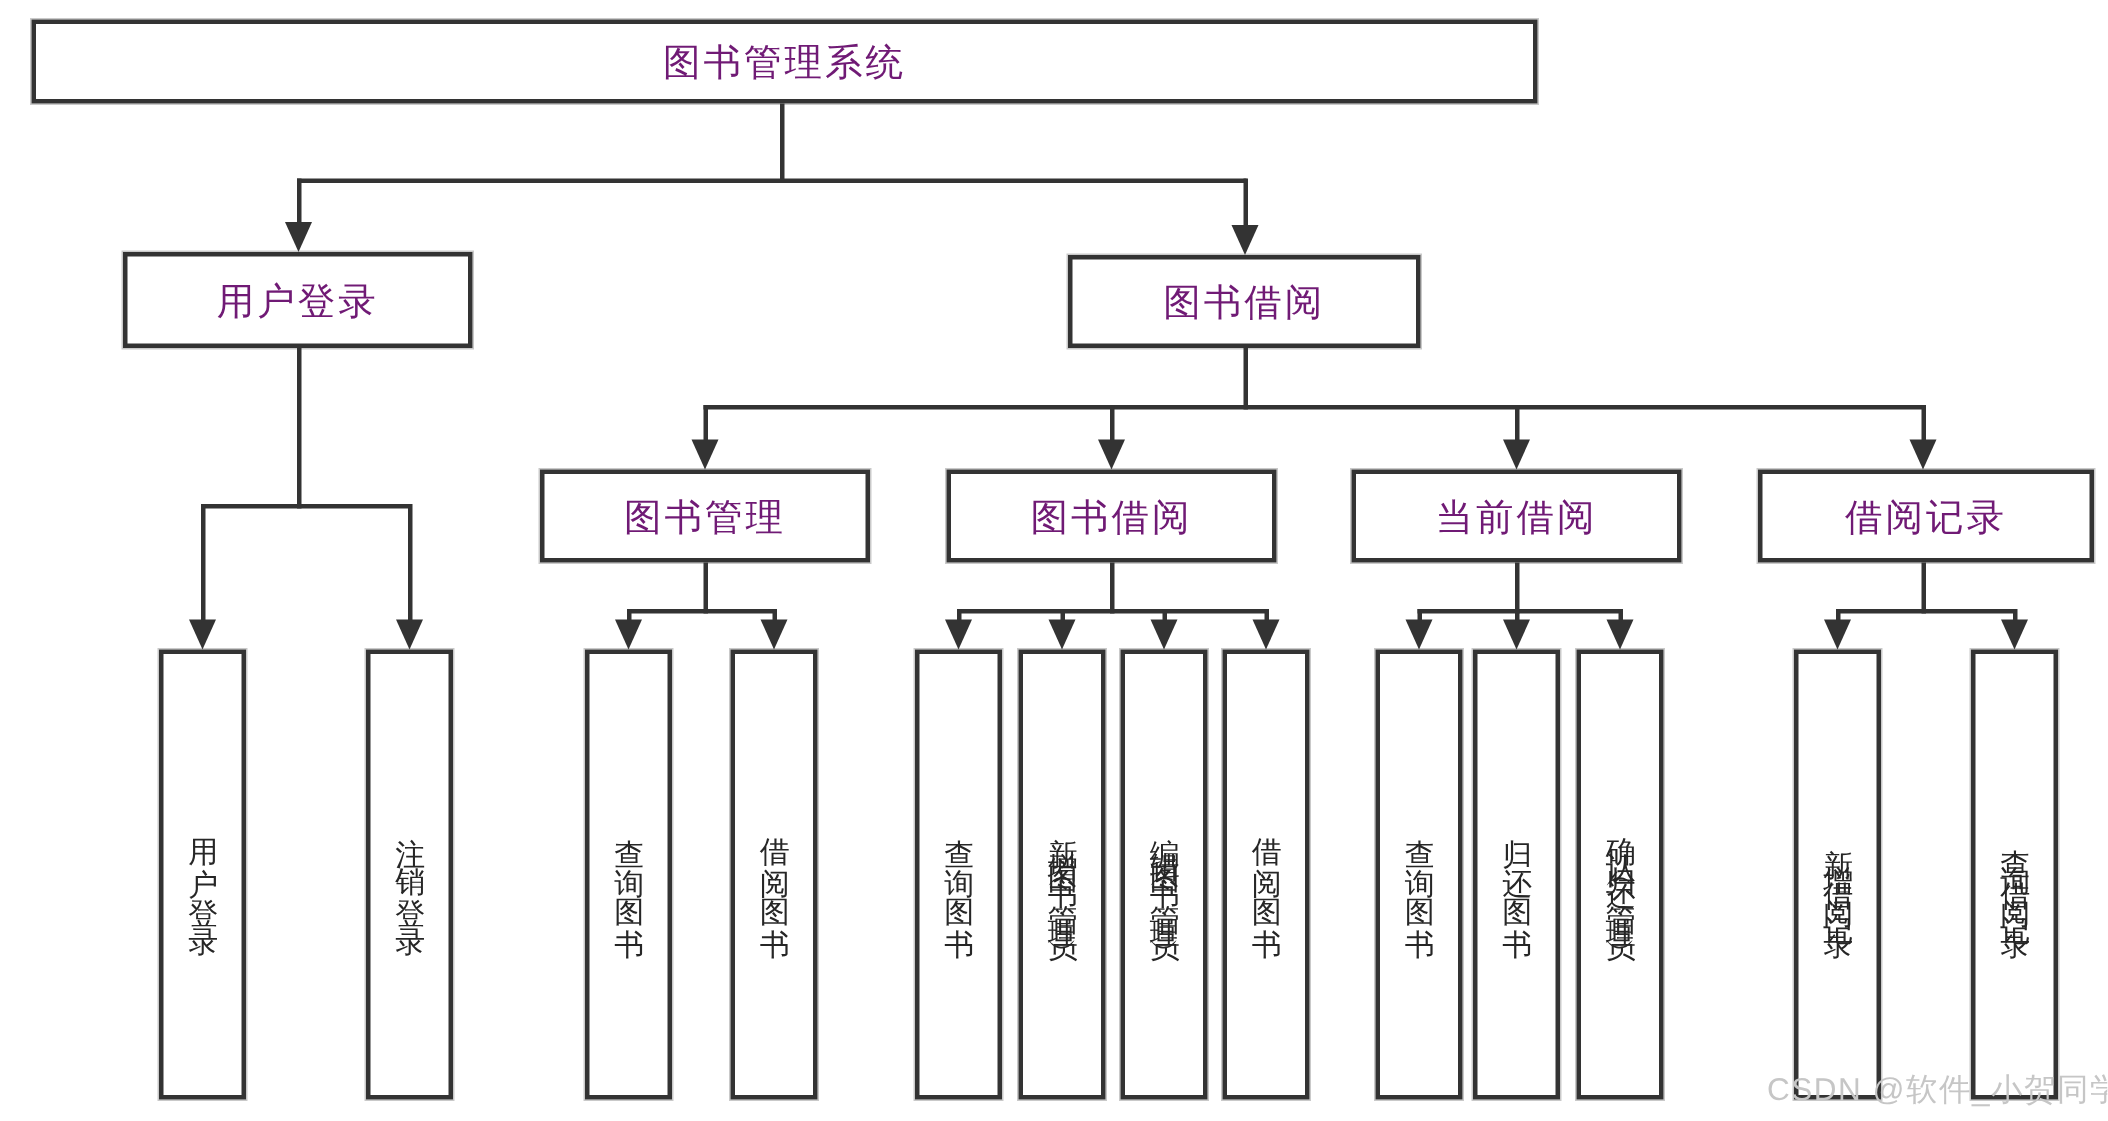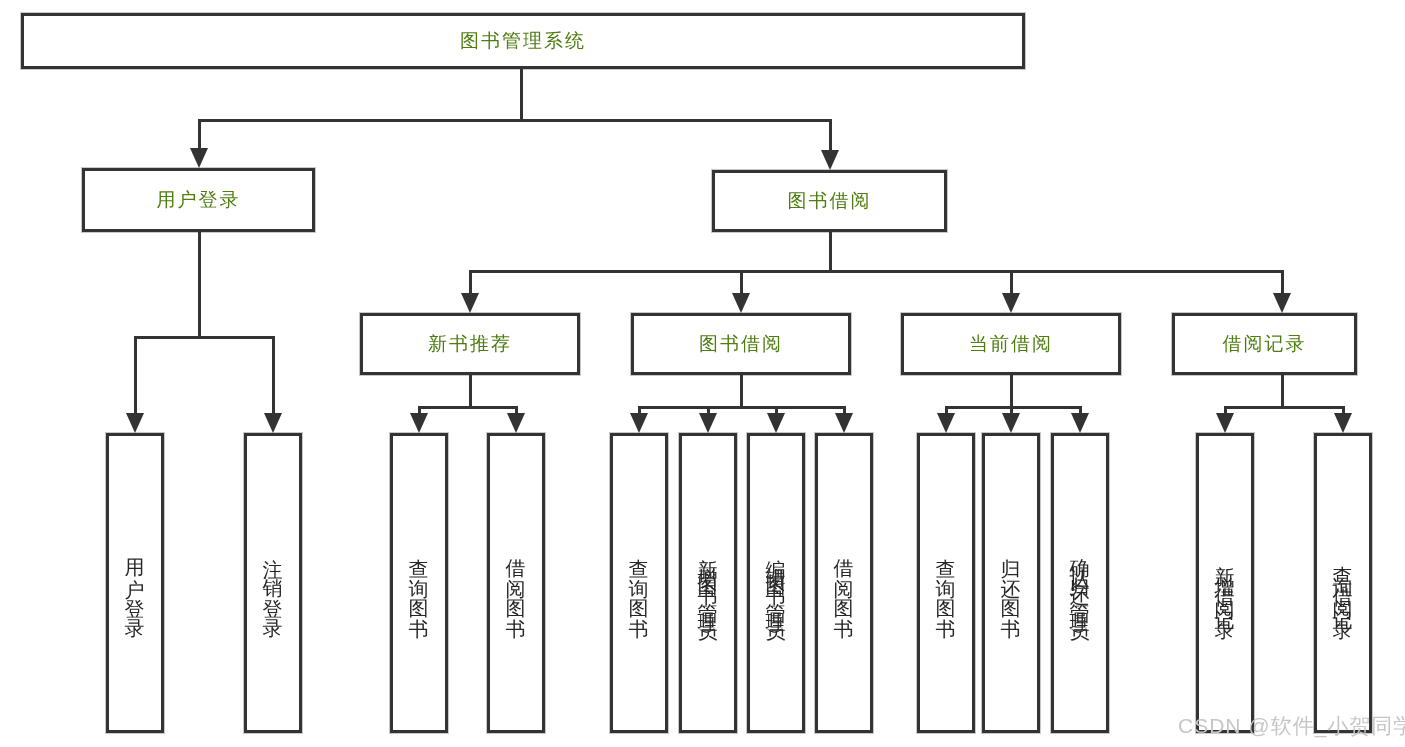--- a/index.html
+++ b/index.html
@@ -20,22 +20,22 @@
     position: absolute;
     box-sizing: border-box;
     border: 3px solid #333333;
     background: #ffffff;
     display: flex;
     align-items: center;
     justify-content: center;
     box-shadow: 0 0 0 1px #c9c9c9;
   }
   .hbox .hlabel {
-    font-size: 19px;
-    color: #4d7c0f;
+    font-size: 25px;
+    color: #701a75;
     letter-spacing: 2px;
     white-space: nowrap;
   }
   .vbox {
     position: absolute;
     box-sizing: border-box;
     border: 3px solid #333333;
     background: #ffffff;
     display: flex;
     align-items: center;
@@ -94,29 +94,29 @@
   </div>
 
   <div class="hbox" style="left:82px; top:168px; width:233px; height:64px;">
     <span class="hlabel">用户登录</span>
   </div>
   <div class="hbox" style="left:712px; top:170px; width:235px; height:62px;">
     <span class="hlabel">图书借阅</span>
   </div>
 
   <div class="hbox" style="left:360px; top:313px; width:220px; height:62px;">
-    <span class="hlabel">新书推荐</span>
+    <span class="hlabel">图书管理</span>
   </div>
   <div class="hbox" style="left:631px; top:313px; width:220px; height:62px;">
     <span class="hlabel">图书借阅</span>
   </div>
   <div class="hbox" style="left:901px; top:313px; width:220px; height:62px;">
     <span class="hlabel">当前借阅</span>
   </div>
-  <div class="hbox" style="left:1172px; top:313px; width:185px; height:62px;">
+  <div class="hbox" style="left:1172px; top:313px; width:224px; height:62px;">
     <span class="hlabel">借阅记录</span>
   </div>
 
   <div class="vbox" style="left:106px;">
     <span class="vlabel vt-4">用户登录</span>
   </div>
   <div class="vbox" style="left:244px;">
     <span class="vlabel vt-4">注销登录</span>
   </div>
 

